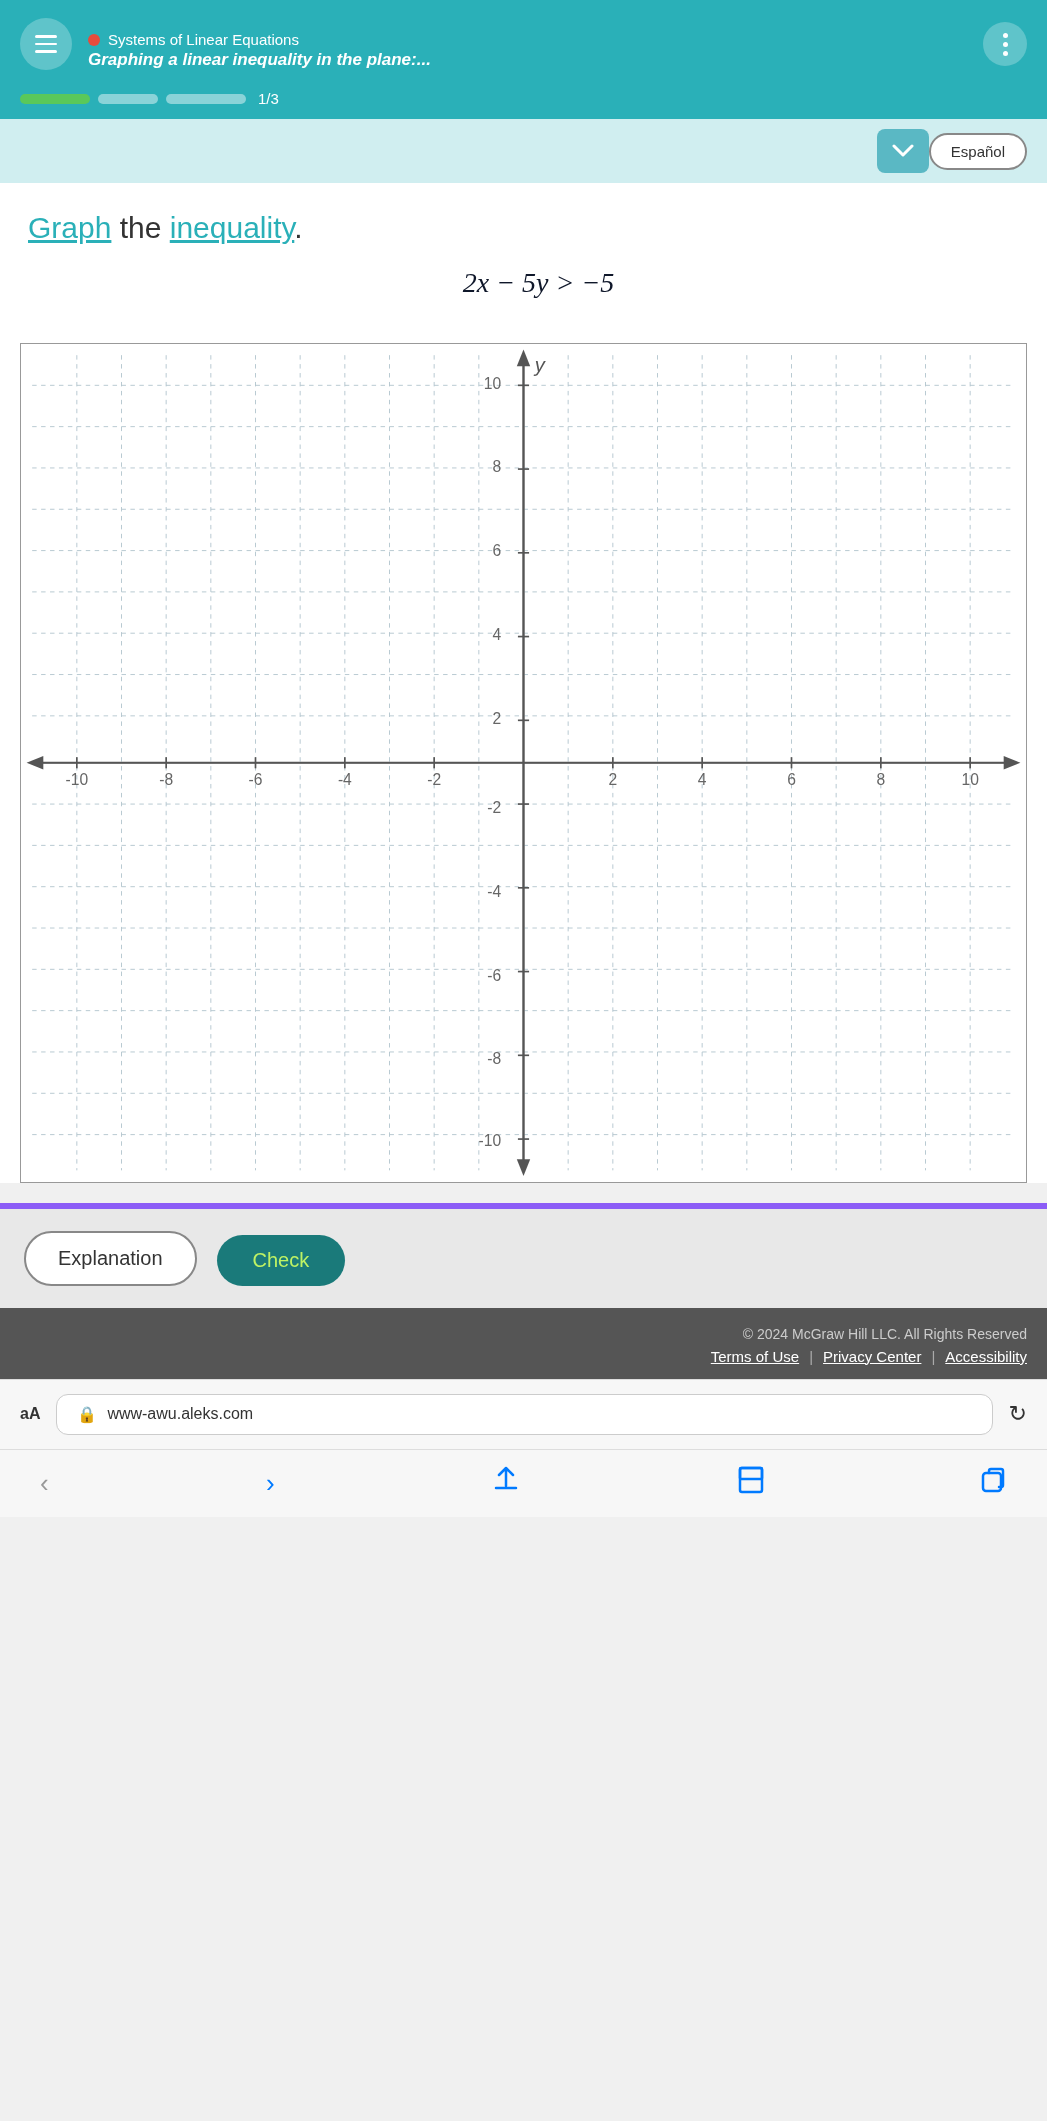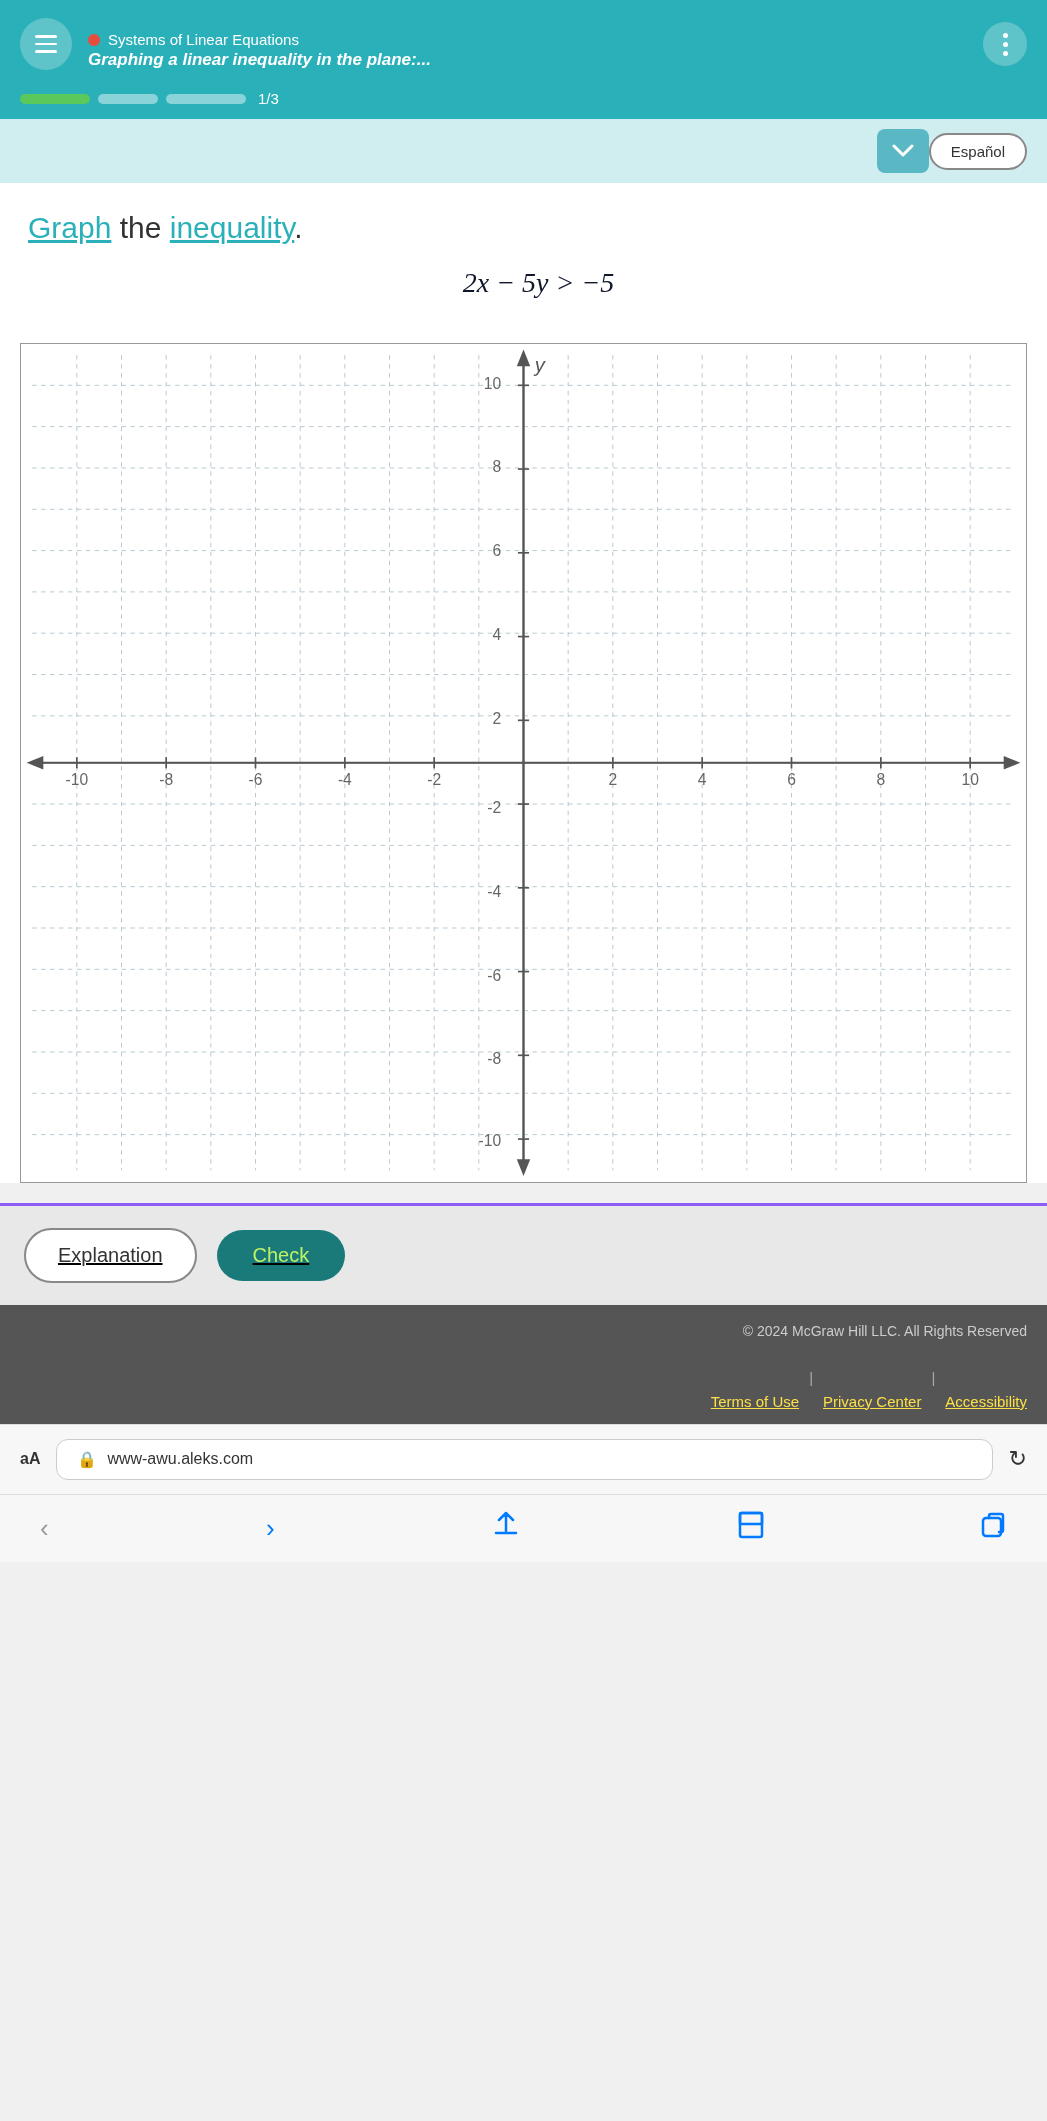--- a/index.html
+++ b/index.html
@@ -187,24 +187,23 @@
     .graph-svg {
       display: block;
       width: 100%;
     }
 
     
     .bottom-actions {
       background: #e8e8e8;
       padding: 22px 24px;
       display: flex;
-      align-items: center;
+      align-items: flex-end;
       gap: 20px;
-      border-top: 3px solid #8b5cf6;
-      text-decoration: underline;
+      border-top: 6px solid #8b5cf6;
     }
     .explanation-btn {
       background: white;
       border: 2px solid #888;
       border-radius: 30px;
       padding: 14px 32px;
       font-size: 20px;
       color: #333;
       cursor: pointer;
     }
@@ -230,25 +229,24 @@
       margin-bottom: 6px;
     }
     .footer-links {
       display: flex;
       justify-content: flex-end;
       align-items: center;
       gap: 10px;
       flex-wrap: wrap;
     }
     .footer-link {
-      color: #fde047;
+      color: #ffffff;
       font-size: 15px;
       text-decoration: underline;
       cursor: pointer;
-      margin-top: 48px;
     }
     .footer-separator {
       color: #aaa;
       font-size: 15px;
     }
 
     
     .browser-bar {
       background: #f7f7f7;
       border-top: 1px solid #ddd;

